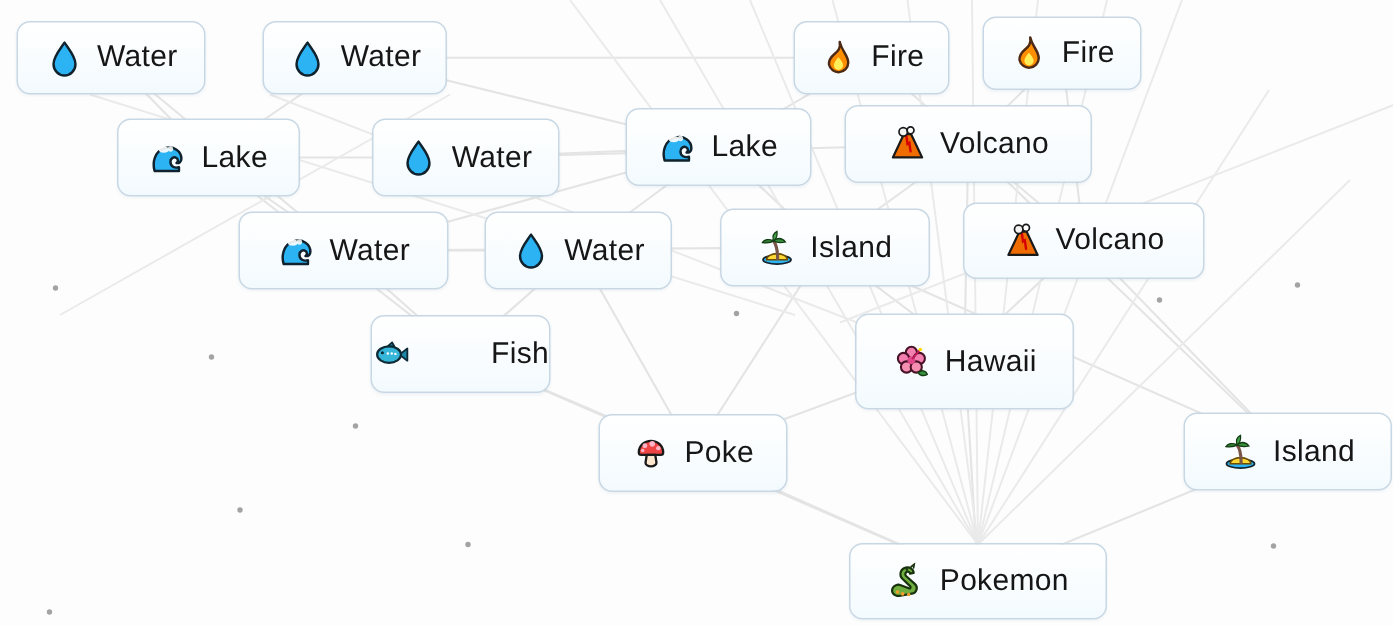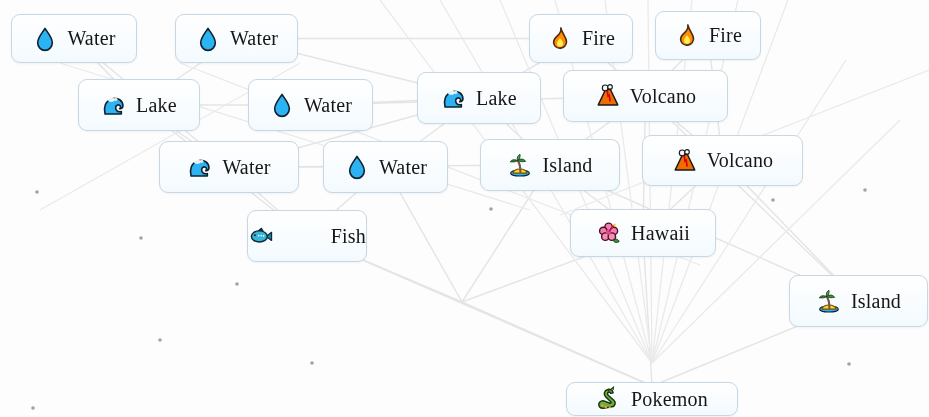--- a/index.html
+++ b/index.html
@@ -1,19 +1,19 @@
 <!DOCTYPE html>
 <html><head>
 <meta charset="utf-8">
 <style>
   html,body{margin:0;padding:0;background:#ffffff;}
   .canvas{
     position:relative;width:929px;height:417px;overflow:hidden;
     background:#fdfdfd;
-    font-family:Liberation Serif, serif;
+    font-family:Liberation Sans, sans-serif;
   }
   #bg-layer{position:absolute;left:0;top:0;width:929px;height:417px;}
   .tile{
     position:absolute;box-sizing:border-box;
     display:flex;align-items:center;justify-content:center;gap:9px;
     border:1px solid #c7d7e4;border-radius:9px;
     background:linear-gradient(180deg,#ffffff 0%,#f3fafe 100%);
     box-shadow:0 1px 2px rgba(80,120,150,0.08);
     cursor:grab;user-select:none;
   }
@@ -215,50 +215,63 @@
     <path d="M22.5 16.5 L29 11.5 L29 21.5 Z" fill="#1e88a8" stroke="#0d2b36" stroke-width="1.5" stroke-linejoin="round"></path>
     <ellipse cx="14" cy="16.5" rx="9.8" ry="6.8" fill="#35b6d9" stroke="#0d2b36" stroke-width="1.8"></ellipse>
     <circle cx="8.5" cy="15" r="1.3" fill="#0d2b36"></circle>
     <circle cx="13" cy="15.6" r="1" fill="#ffffff"></circle>
     <circle cx="16.2" cy="15.6" r="1" fill="#ffffff"></circle>
     <circle cx="19.2" cy="15.9" r="1" fill="#ffffff"></circle>
   </svg>
       </span>
       <span class="label">Fish</span>
     </div>
-    <div class="tile" style="left: 570px; top: 209px; width: 146px; height: 48px;">
+    <div class="tile" style="left: 570px; top: 209px; width: 146px; height: 64px;">
       <span class="icon">
         <svg viewBox="0 0 32 32">
     <circle cx="15.5" cy="8.5" r="4.6" fill="#f27faf" stroke="#471226" stroke-width="1.7"></circle>
     <circle cx="9" cy="13.5" r="4.6" fill="#f27faf" stroke="#471226" stroke-width="1.7"></circle>
     <circle cx="22" cy="13.5" r="4.6" fill="#f27faf" stroke="#471226" stroke-width="1.7"></circle>
     <circle cx="11.5" cy="20.5" r="4.6" fill="#f48fb1" stroke="#471226" stroke-width="1.7"></circle>
     <circle cx="19.5" cy="20.5" r="4.6" fill="#f48fb1" stroke="#471226" stroke-width="1.7"></circle>
     <circle cx="15.5" cy="15" r="3.2" fill="#e14a8a"></circle>
     <path d="M16.5 13.5 L22.5 6.5" stroke="#c2185b" stroke-width="1.6" stroke-linecap="round"></path>
     <circle cx="22.8" cy="6.2" r="1.5" fill="#ffd600"></circle>
     <path d="M21 25 C24 22.5 27.5 23.5 28.5 26.5 C25.5 28.5 22 27.5 21 25 Z" fill="#388e3c" stroke="#123c14" stroke-width="1.2"></path>
   </svg>
       </span>
       <span class="label">Hawaii</span>
     </div>
+    <div class="tile" style="left: 399px; top: 276px; width: 126px; height: 52px;">
+      <span class="icon">
+        <svg viewBox="0 0 32 32">
+    <path d="M6 15.5 a10 9.5 0 0 1 20 0 q0 2 -2 2 h-16 q-2 0 -2 -2 Z" fill="#ef4444" stroke="#1a1a1a" stroke-width="1.9" stroke-linejoin="round"></path>
+    <circle cx="11" cy="10" r="2" fill="#ffb3c6"></circle>
+    <circle cx="17" cy="8.5" r="2.3" fill="#ffb3c6"></circle>
+    <circle cx="22" cy="12" r="1.8" fill="#ffb3c6"></circle>
+    <circle cx="9.2" cy="14" r="1.4" fill="#ffb3c6"></circle>
+    <path d="M12.5 17.5 h7 l1 6.5 a4.5 3 0 0 1 -9 0 Z" fill="#fde8cd" stroke="#1a1a1a" stroke-width="1.9" stroke-linejoin="round"></path>
+  </svg>
+      </span>
+      <span class="label">Poke</span>
+    </div>
     <div class="tile" style="left: 789px; top: 275px; width: 139px; height: 52px;">
       <span class="icon">
         <svg viewBox="0 0 32 32">
     <ellipse cx="16" cy="26" rx="11.5" ry="3.6" fill="#2bb3f3" stroke="#10222e" stroke-width="1.4"></ellipse>
     <path d="M7.5 26 a8.5 5 0 0 1 17 0 Z" fill="#fdd835" stroke="#6d4c00" stroke-width="1.3"></path>
     <path d="M16.5 25 C16.5 18 15.5 13.5 13 10.5" fill="none" stroke="#795548" stroke-width="2.6" stroke-linecap="round"></path>
     <path d="M13 10.5 C9 8.5 5.5 9.5 4 12 C8 12.5 11 12.3 13 10.5 Z" fill="#2e7d32" stroke="#123c14" stroke-width="1"></path>
     <path d="M13 10.5 C17 7.5 20.5 8.5 23 11.5 C19 12.3 15.5 12 13 10.5 Z" fill="#388e3c" stroke="#123c14" stroke-width="1"></path>
     <path d="M13 10.5 C12 6.5 13.5 4 16 2.8 C16.5 6 15.5 9 13 10.5 Z" fill="#43a047" stroke="#123c14" stroke-width="1"></path>
   </svg>
       </span>
       <span class="label">Island</span>
     </div>
-    <div class="tile" style="left: 566px; top: 382px; width: 172px; height: 34px;">
+    <div class="tile" style="left: 566px; top: 362px; width: 172px; height: 51px;">
       <span class="icon">
         <svg viewBox="0 0 32 32">
     <path d="M9 27.5 c-4.5 0 -6.5 -3.2 -5.3 -6.2 c1 -2.6 4.2 -3.7 6.8 -2.7 l6.6 2.6 c1.2 0.5 2 -0.9 1 -1.8 L12 13.5 c-3.2 -2.9 -2 -8.3 2.6 -9.3 c3.2 -0.7 6 1.1 6.5 4.3 l-3.1 0.6 c-0.3 -1.4 -1.7 -2 -2.8 -1.3 c-1.3 0.9 -1.3 2.5 -0.2 3.5 l7 6.2 c3 2.7 1.6 7.6 -2.4 8 Z" fill="#6fae3e" stroke="#17320d" stroke-width="1.8" stroke-linejoin="round"></path>
     <circle cx="15.5" cy="5.8" r="1" fill="#17320d"></circle>
     <circle cx="7.8" cy="24.2" r="1.5" fill="#f59d2c"></circle>
     <circle cx="12" cy="25.8" r="1.5" fill="#f59d2c"></circle>
     <circle cx="17" cy="26.3" r="1.4" fill="#f59d2c"></circle>
     <path d="M19 3.5 l2.5 -2 l-0.5 3" fill="none" stroke="#17320d" stroke-width="1.4" stroke-linecap="round"></path>
   </svg>
       </span>

